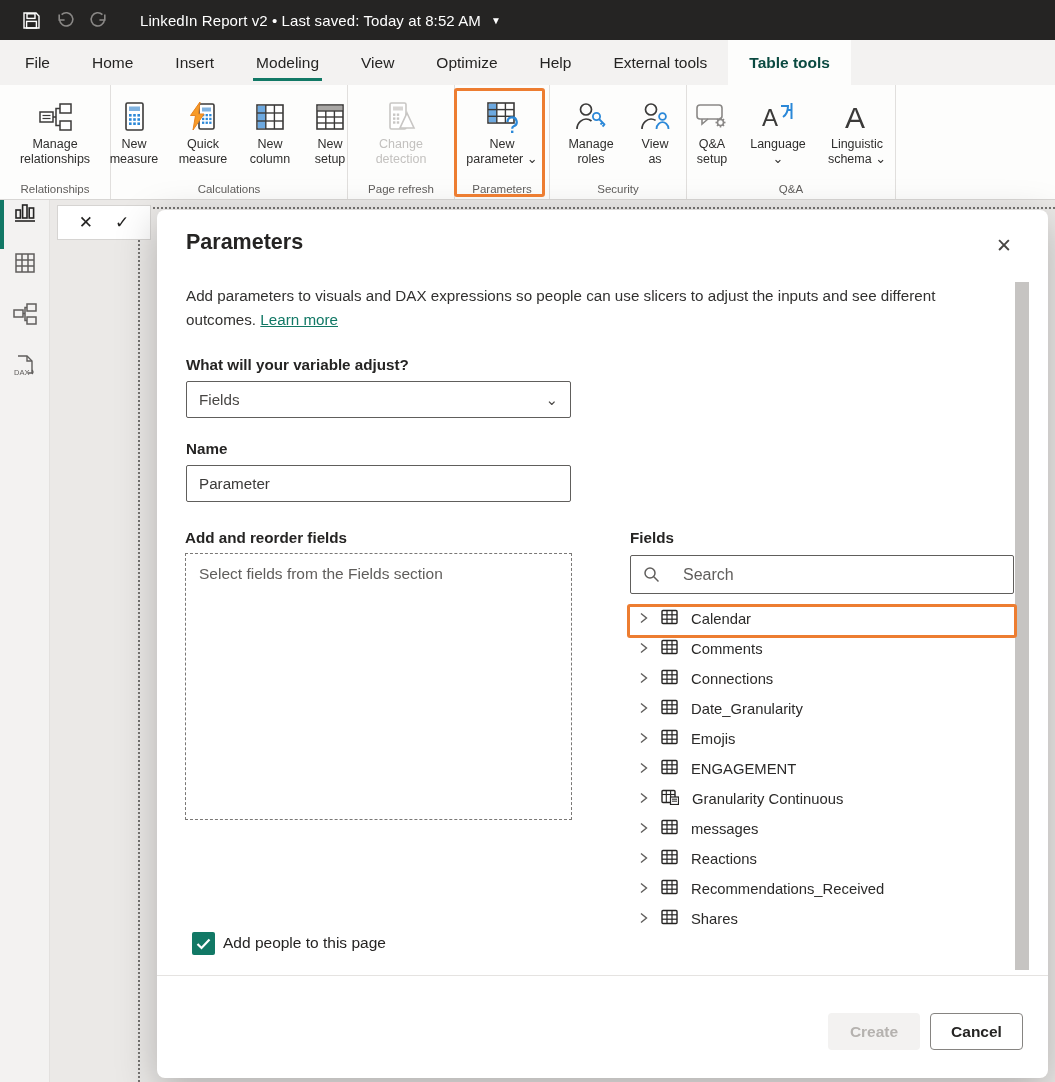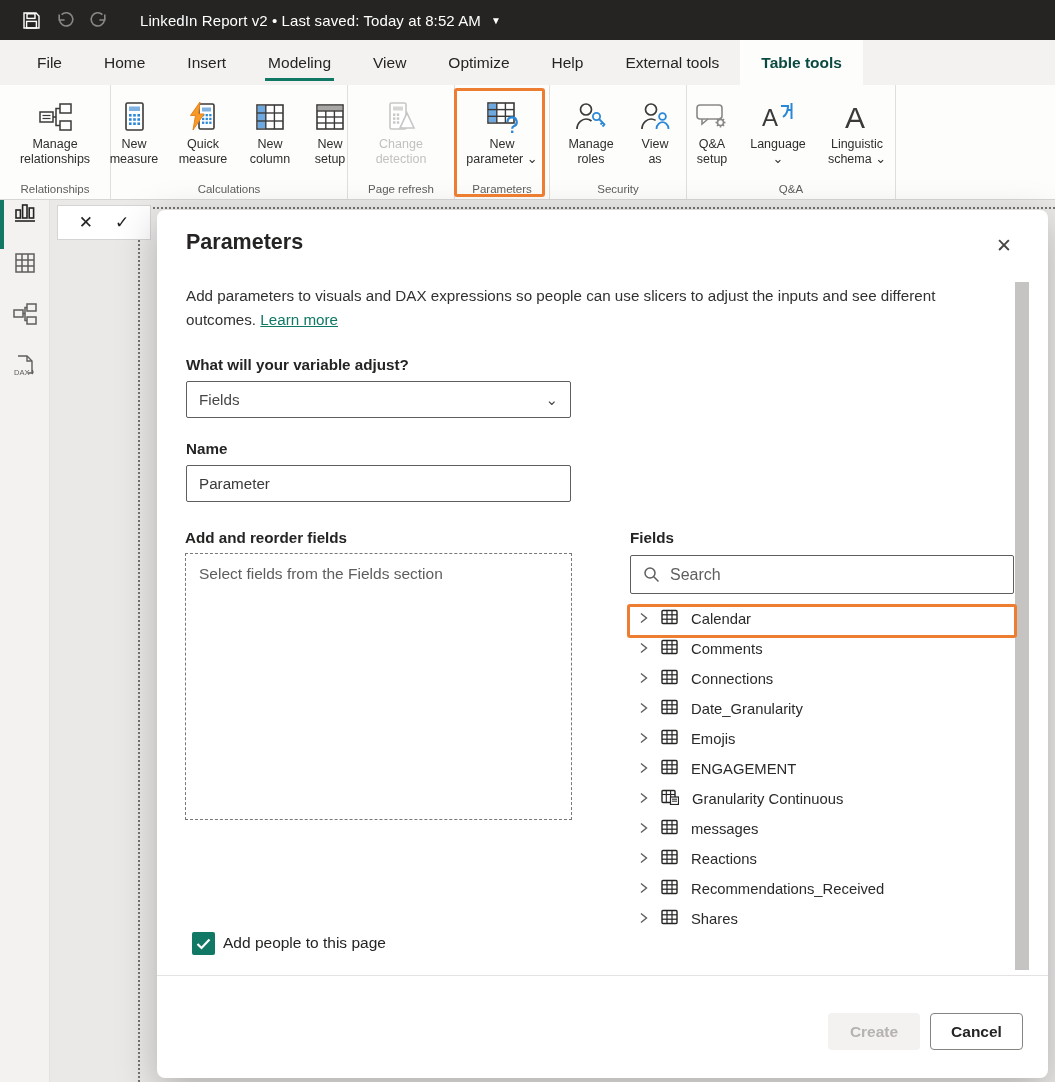--- a/index.html
+++ b/index.html
@@ -10,21 +10,21 @@
   #titlebar { position:absolute; left:0; top:0; width:1055px; height:40px;
     background:#252423; display:flex; align-items:center; color:#fff; }
   #titlebar .tb-icon { width:34px; height:40px; display:flex; align-items:center; justify-content:center; }
   #titlebar .tb-icon svg { display:block; }
   #save-btn { margin-left:14px; }
   #doc-title { margin-left:24px; font-size:15px; color:#fff; letter-spacing:.1px; }
   #title-caret { margin-left:10px; font-size:10px; color:#fff; }
 
   
   #menubar { position:absolute; left:0; top:40px; width:1055px; height:45px;
-    background:#f3f2f1; display:flex; align-items:stretch; padding-left:16px; }
+    background:#f3f2f1; display:flex; align-items:stretch; padding-left:4px; }
   .menu-tab { display:flex; align-items:center; padding:0 21px; font-size:15.5px;
     color:#252423; position:relative; cursor:default; white-space:nowrap; }
   .menu-tab.active::after { content:""; position:absolute; left:18px; right:18px;
     bottom:4px; height:3px; background:#117865; }
   .menu-tab.contextual { background:#fdfdfc; color:#0b4a41; font-weight:600; }
 
   
   #ribbon { position:absolute; left:0; top:85px; width:1055px; height:115px;
     background:#fdfdfc; border-bottom:1px solid #d8d6d4; display:flex; }
   .rgroup { position:relative; height:100%; padding-top:10px; display:flex;
@@ -76,21 +76,21 @@
   #name-input { left:29px; top:255px; width:385px; height:37px; }
   #name-input input { border:0; outline:0; width:100%; font-size:15.2px;
     color:#3b3a39; padding:0 12px; font-family:"Liberation Sans",sans-serif; background:transparent; }
   #reorder-box { position:absolute; left:28px; top:343px; width:387px; height:267px;
     border:1px dashed #7a7876; background:#fff; }
   #reorder-box .ph { font-size:15.5px; color:#5f5d5b; padding:11px 0 0 13px; }
   #slicer-check { position:absolute; left:35px; top:722px; width:23px; height:23px;
     background:#117865; border-radius:2px; display:flex; align-items:center; justify-content:center; }
   #slicer-label { position:absolute; left:66px; top:724px; font-size:15.5px; color:#252423; }
 
-  #search-box { left:473px; top:345px; width:384px; height:39px; gap:10px; padding:0 12px; }
+  #search-box { left:473px; top:345px; width:384px; height:39px; gap:23px; padding:0 12px; }
   #search-box .ph { font-size:16px; color:#605e5c; }
   #field-list { position:absolute; left:473px; top:394px; width:386px; }
   .frow { display:flex; align-items:center; height:30px; gap:13px; padding-left:9px; }
   .frow .fname { font-size:14.8px; color:#2b2a29; }
   .frow svg { flex:0 0 auto; }
 
   #dlg-scroll { position:absolute; left:858px; top:72px; width:14px; height:688px;
     background:#c6c4c2; }
   #dlg-footer-divider { position:absolute; left:0; right:0; top:765px; height:1px; background:#e5e3e1; }
   .dlg-btn { position:absolute; top:803px; height:37px; border-radius:4px;

